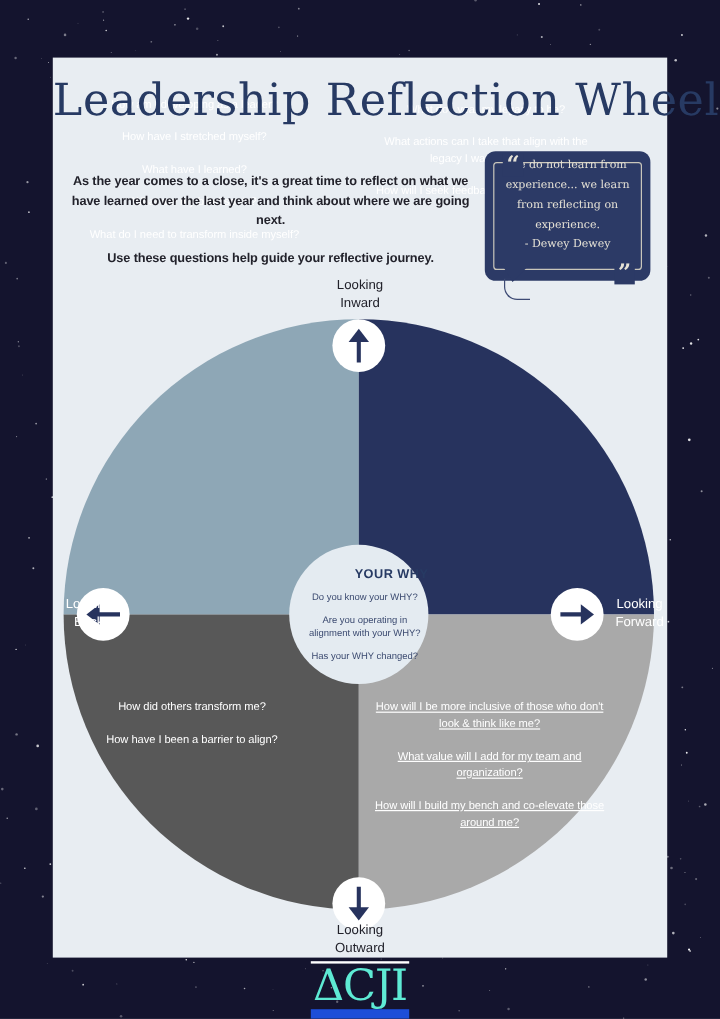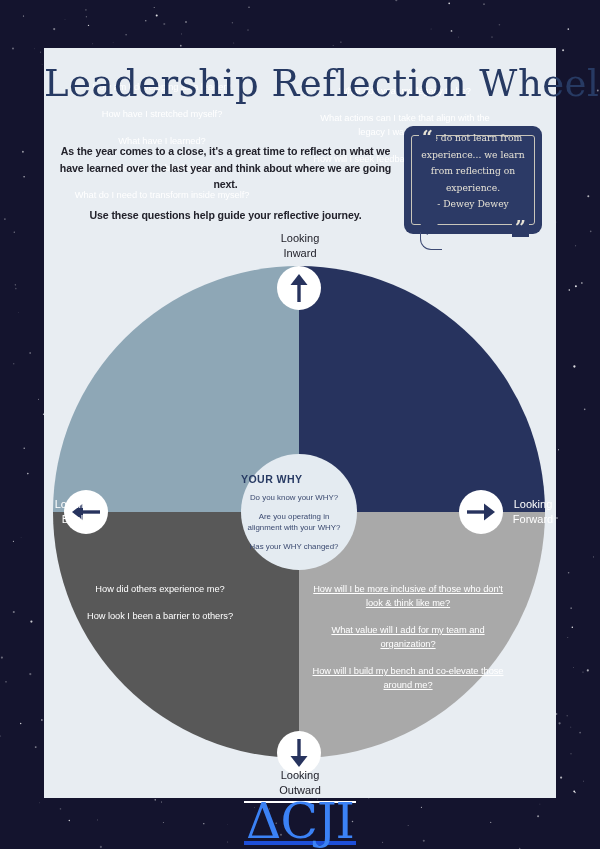--- a/index.html
+++ b/index.html
@@ -154,21 +154,21 @@
   
   .center-circle {
     position:absolute;
     left:241px; top:454px;
     width:116px; height:116px;
     border-radius:50%;
     background:#e4ebf1;
     z-index:6;
     display:flex;
     flex-direction:column;
-    align-items:flex-start;
+    align-items:flex-end;
     justify-content:flex-start;
     padding-top:19px;
   }
   .center-title {
     font-size:10.6px;
     font-weight:bold;
     color:#273a63;
     letter-spacing:0.4px;
     margin-bottom:7px;
   }
@@ -214,25 +214,25 @@
   .logo {
     position:absolute;
     left:0; top:801px;
     width:600px;
     text-align:center;
     z-index:9;
   }
   .logo-text {
     display:inline-block;
     font-family:"DejaVu Serif", serif;
-    font-size:49px;
-    color:#3b82f6;
+    font-size:36px;
+    color:#5eead4;
     letter-spacing:-1px;
     border-top:2px solid #ffffff;
-    border-bottom:4px solid #1d4ed8;
+    border-bottom:8px solid #1d4ed8;
     padding:0 2px;
     line-height:38px;
   }
 </style>
 </head>
 <body>
 
 <svg id="stars" width="600" height="849">
     <rect width="600" height="849" fill="#14142e"></rect>
     <circle cx="593.6" cy="556.9" r="0.38" fill="#ffffff" opacity="0.95"></circle>
@@ -400,22 +400,22 @@
     <div class="line">What do I need to transform inside myself?</div>
   </div>
 
   <div class="qtext t-tr">
     <div class="line">What do I year my legacy to be?</div>
     <div class="line">What actions can I take that align with the legacy I want to leave?</div>
     <div class="line">How will I seek feedback for my own growth?</div>
   </div>
 
   <div class="qtext t-bl">
-    <div class="line">How did others experience me?</div>
-    <div class="line">How look I been a barrier to others?</div>
+    <div class="line">How did others transform me?</div>
+    <div class="line">How have I been a barrier to align?</div>
   </div>
 
   <div class="qtext t-br">
     <div class="line">How will I be more inclusive of those who don't look &amp; think like me?</div>
     <div class="line">What value will I add for my team and organization?</div>
     <div class="line">How will I build my bench and co-elevate those around me?</div>
   </div>
 
   <div class="center-circle">
     <div class="center-title">YOUR WHY</div>

